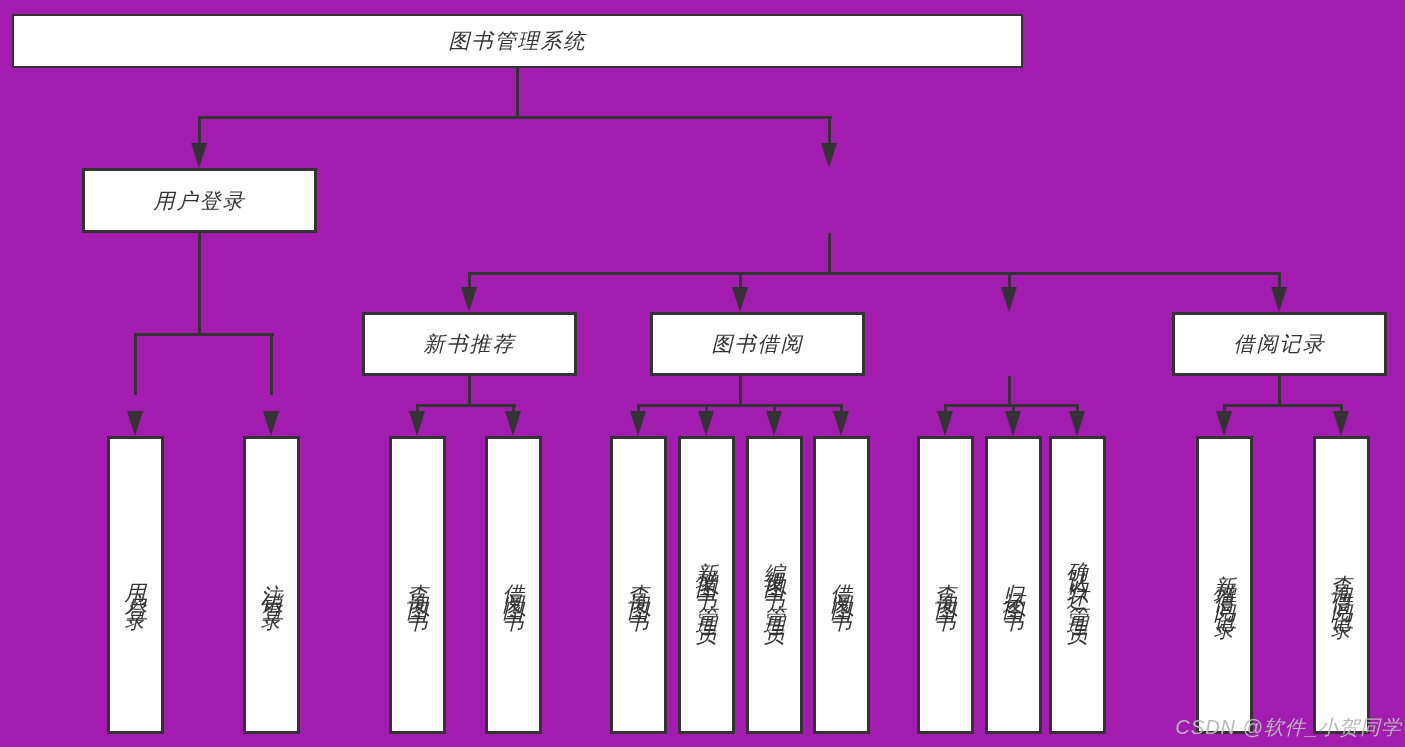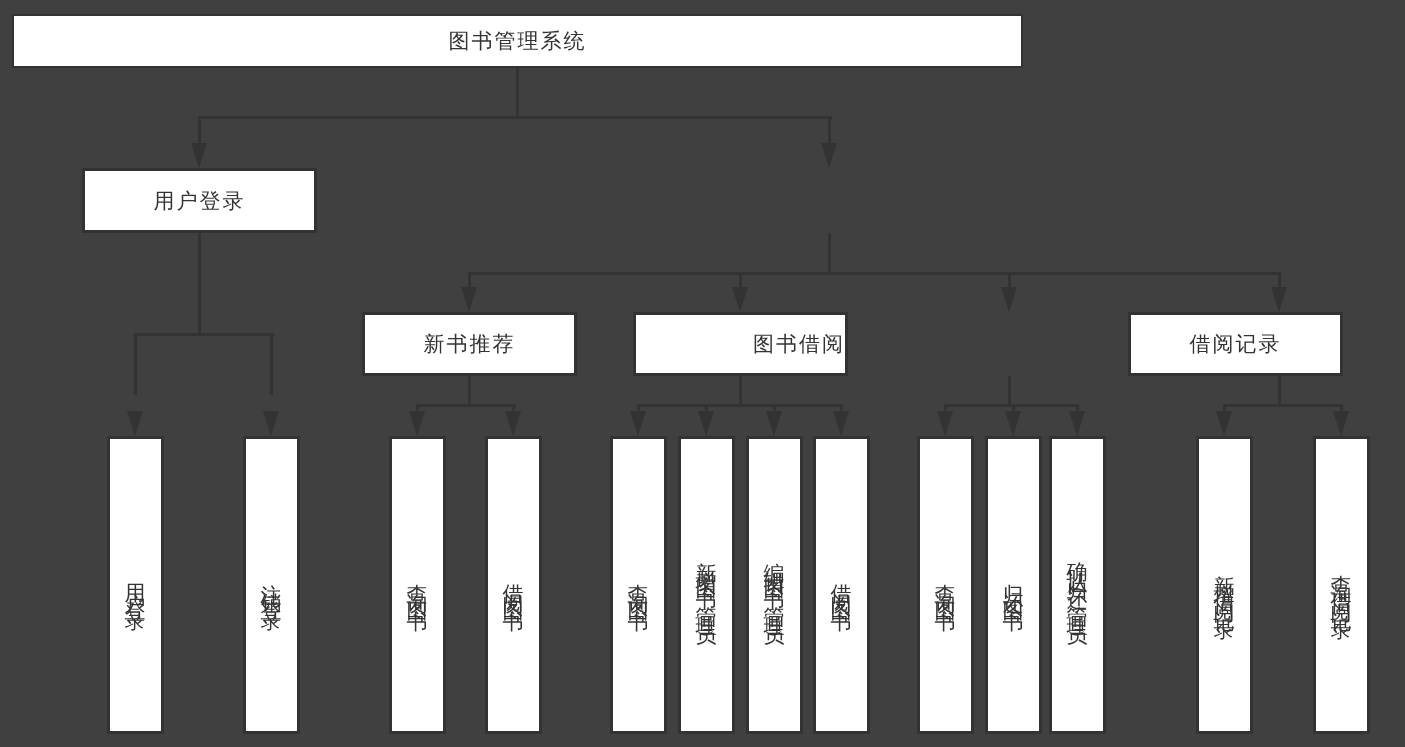--- a/index.html
+++ b/index.html
@@ -1,20 +1,20 @@
 <!DOCTYPE html>
 <html><head>
 <meta charset="utf-8">
 <style>
   * { margin:0; padding:0; box-sizing:border-box; }
   html,body { background:#ffffff; }
   body { font-family:"Liberation Sans", sans-serif; }
   .canvas {
     position:relative; width:1405px; height:747px;
-    background:#404040; overflow:hidden;
+    background:#a21caf; overflow:hidden;font-style:italic;
   }
   .box {
     position:absolute; border:3px solid #333333; background:#ffffff;
     display:flex; align-items:center; justify-content:center;
     color:#333333;
   }
   .box.root { border-width:2px; }
   .hlabel { font-size:21px; letter-spacing:2px; white-space:nowrap; }
   .vlabel {
     writing-mode:vertical-lr; text-orientation:mixed;
@@ -65,24 +65,24 @@
   <div class="vl" style="left:1008px;top:272px;width:3px;height:18px;"></div>
   <div class="vl" style="left:1278px;top:272px;width:3px;height:18px;"></div>
   <div class="ah" style="left:461px;top:287px;"></div>
   <div class="ah" style="left:732px;top:287px;"></div>
   <div class="ah" style="left:1001px;top:287px;"></div>
   <div class="ah" style="left:1271px;top:287px;"></div>
 
   <div class="box" style="left:362px;top:312px;width:215px;height:64px;align-items:center;">
     <span class="hlabel">新书推荐</span>
   </div>
-  <div class="box" style="left:633px;top:312px;width:215px;height:64px;justify-content:flex-end;">
+  <div class="box" style="left:650px;top:312px;width:215px;height:64px;">
     <span class="hlabel">图书借阅</span>
   </div>
-  <div class="box" style="left:1128px;top:312px;width:215px;height:64px;">
+  <div class="box" style="left:1172px;top:312px;width:215px;height:64px;">
     <span class="hlabel">借阅记录</span>
   </div>
 
   <div class="vl" style="left:468px;top:376px;width:3px;height:31px;"></div>
   <div class="hl" style="left:416px;top:404px;width:100px;height:3px;"></div>
   <div class="vl" style="left:416px;top:404px;width:3px;height:12px;"></div>
   <div class="vl" style="left:512px;top:404px;width:3px;height:12px;"></div>
   <div class="ah" style="left:409px;top:411px;"></div>
   <div class="ah" style="left:505px;top:411px;"></div>
 
@@ -150,14 +150,15 @@
     <span class="vlabel">确认归还（管理员）</span>
   </div>
 
   <div class="box" style="left:1196px;top:436px;width:57px;height:298px;">
     <span class="vlabel">新增借阅记录</span>
   </div>
   <div class="box" style="left:1313px;top:436px;width:57px;height:298px;">
     <span class="vlabel">查询借阅记录</span>
   </div>
 
+  <div class="watermark">CSDN @软件_小贺同学</div>
 
 </div>
 
 </body></html>

